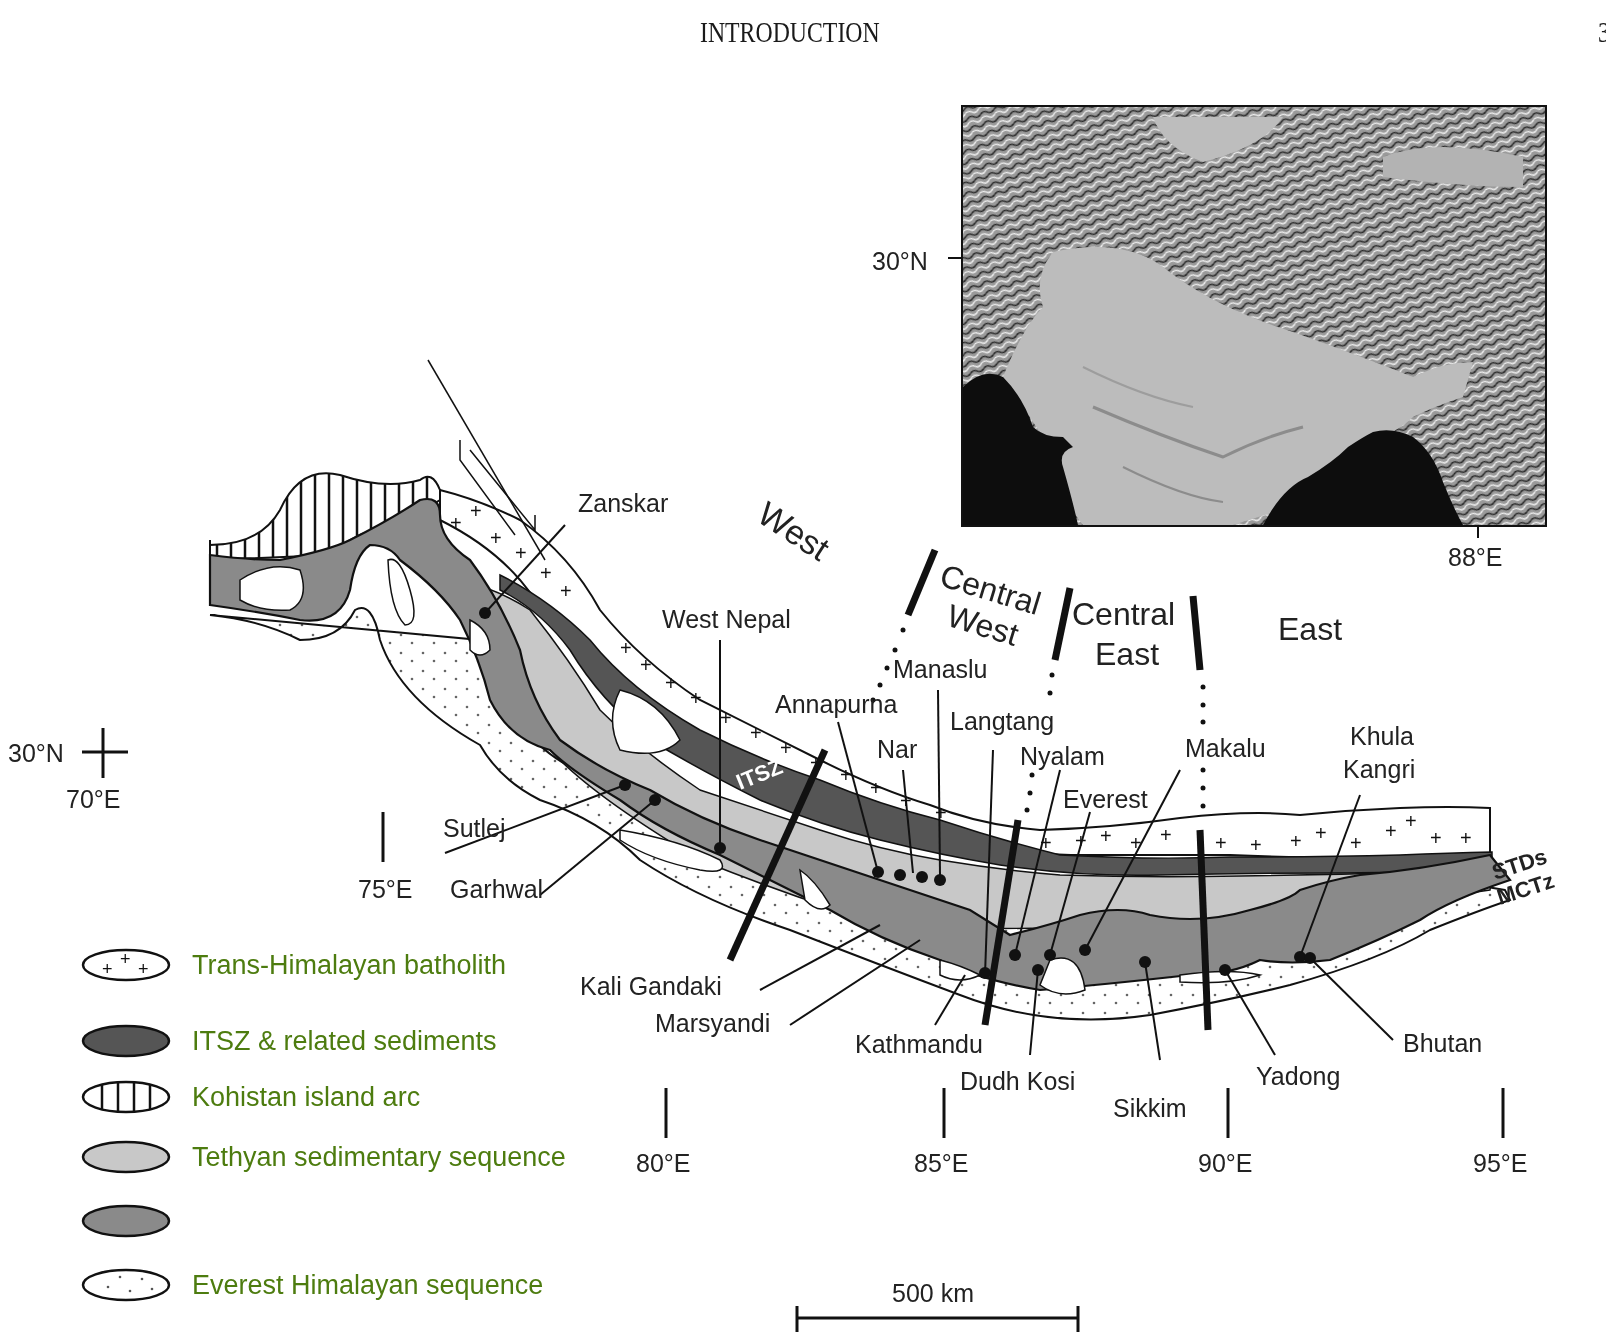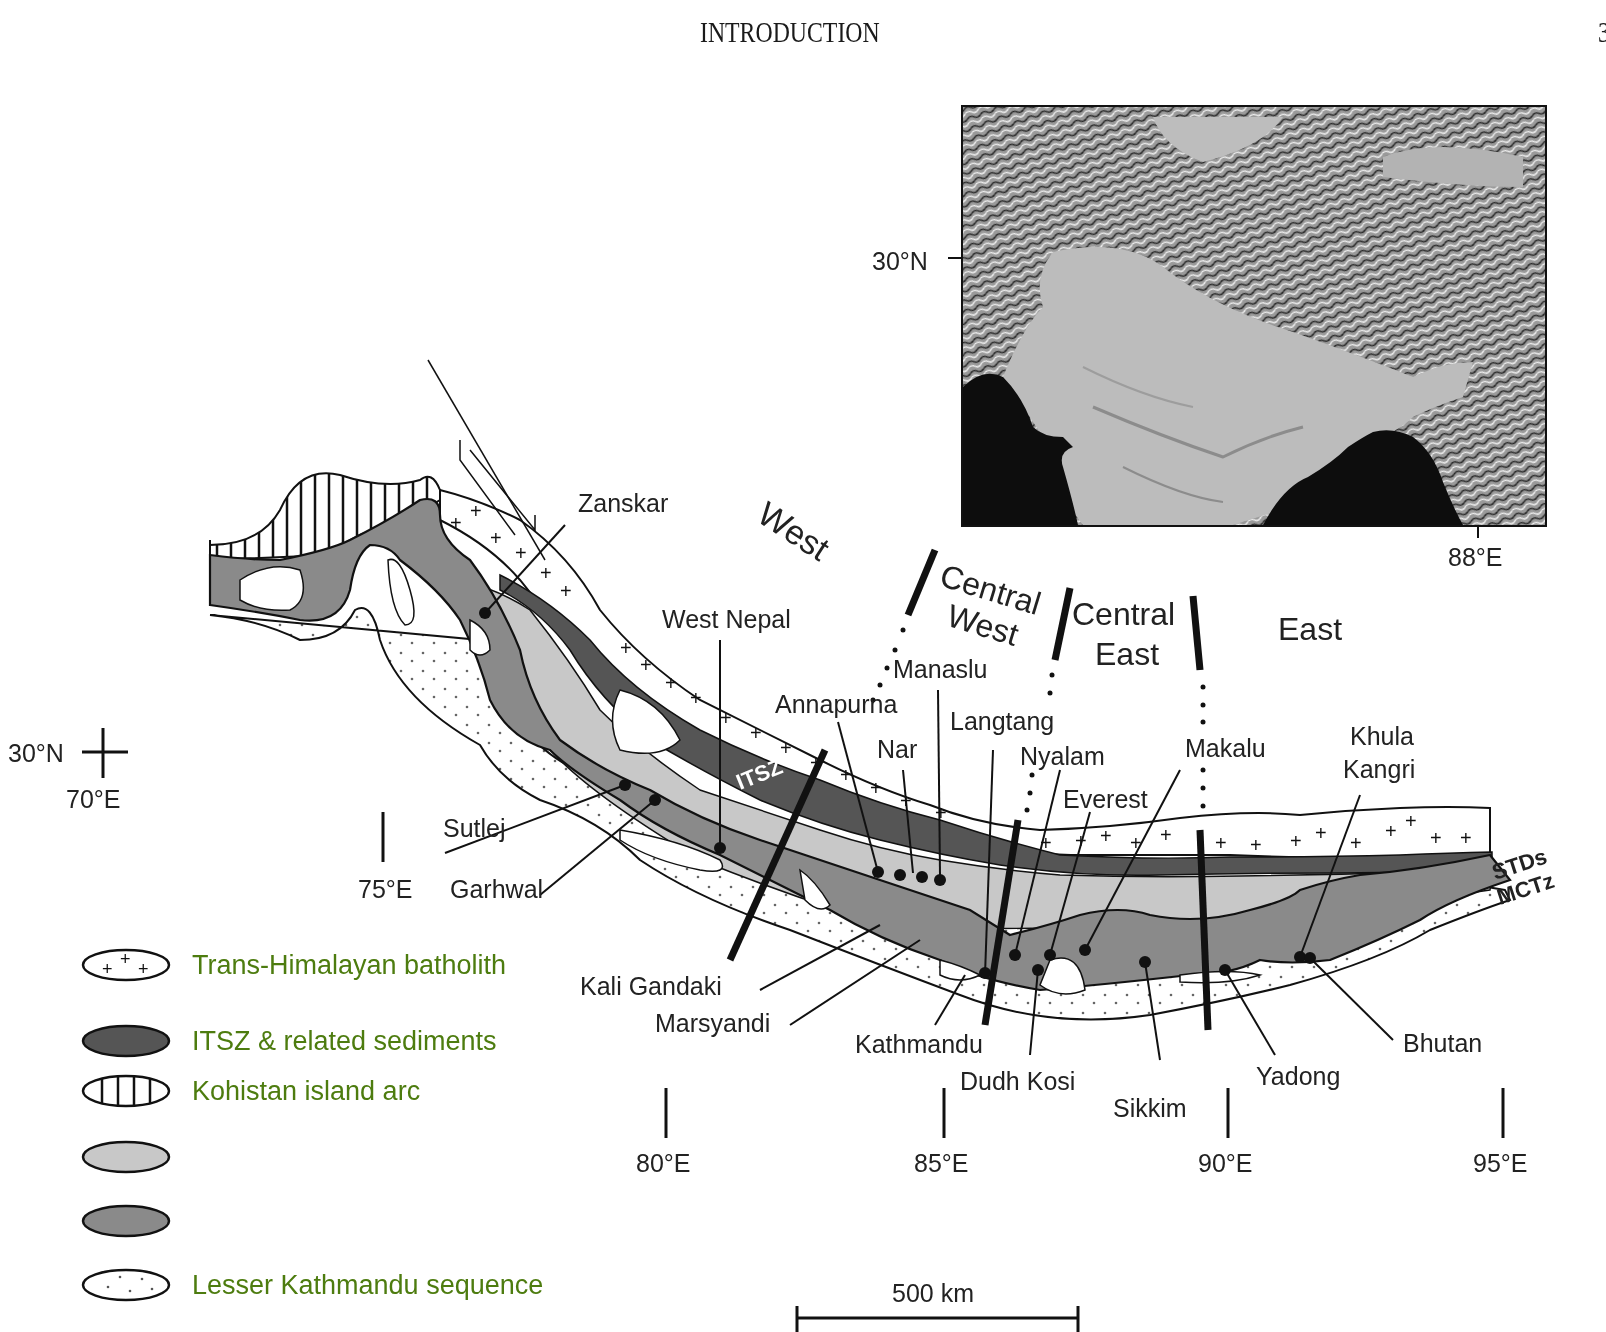--- a/index.html
+++ b/index.html
@@ -266,44 +266,45 @@
         <text x="58" y="28" font-size="18" fill="#111">+</text>
     </svg>
     <span class="legend-label">Trans-Himalayan batholith</span>
   </div>
   <div class="legend-item" style="top:76px">
     <svg class="legend-swatch" viewBox="0 0 94 36">
       <ellipse cx="46" cy="18" rx="43" ry="15" fill="#555" stroke="#111" stroke-width="2.5"></ellipse>
     </svg>
     <span class="legend-label">ITSZ &amp; related sediments</span>
   </div>
-  <div class="legend-item" style="top:126px">
+  <div class="legend-item" style="top:132px">
     <svg class="legend-swatch" viewBox="0 0 94 36">
       <ellipse cx="46" cy="18" rx="43" ry="15" fill="#fff" stroke="#111" stroke-width="2.5"></ellipse>
       <line x1="22" y1="5" x2="22" y2="31" stroke="#111" stroke-width="2.5"></line>
         <line x1="38" y1="3" x2="38" y2="33" stroke="#111" stroke-width="2.5"></line>
       <line x1="54" y1="3" x2="54" y2="33" stroke="#111" stroke-width="2.5"></line>
         <line x1="70" y1="5" x2="70" y2="31" stroke="#111" stroke-width="2.5"></line>
     </svg>
     <span class="legend-label">Kohistan island arc</span>
   </div>
   <div class="legend-item" style="top:192px">
     <svg class="legend-swatch" viewBox="0 0 94 36">
       <ellipse cx="46" cy="18" rx="43" ry="15" fill="#c8c8c8" stroke="#111" stroke-width="2.5"></ellipse>
     </svg>
+    <span class="legend-label">Tethyan sedimentary sequence</span>
   </div>
   <div class="legend-item" style="top:256px">
     <svg class="legend-swatch" viewBox="0 0 94 36">
       <ellipse cx="46" cy="18" rx="43" ry="15" fill="#8a8a8a" stroke="#111" stroke-width="2.5"></ellipse>
     </svg>
   </div>
   <div class="legend-item" style="top:320px">
     <svg class="legend-swatch" viewBox="0 0 94 36">
       <ellipse cx="46" cy="18" rx="43" ry="15" fill="#fff" stroke="#111" stroke-width="2.5"></ellipse>
       <circle cx="28" cy="20" r="1.3" fill="#555"></circle>
         <circle cx="40" cy="10" r="1.3" fill="#555"></circle>
         <circle cx="50" cy="24" r="1.3" fill="#555"></circle>
         <circle cx="62" cy="12" r="1.3" fill="#555"></circle>
         <circle cx="72" cy="22" r="1.3" fill="#555"></circle>
     </svg>
-    <span class="legend-label">Lesser Kathmandu sequence</span>
+    <span class="legend-label">Everest Himalayan sequence</span>
   </div>
 </div>
 
 </body></html>

